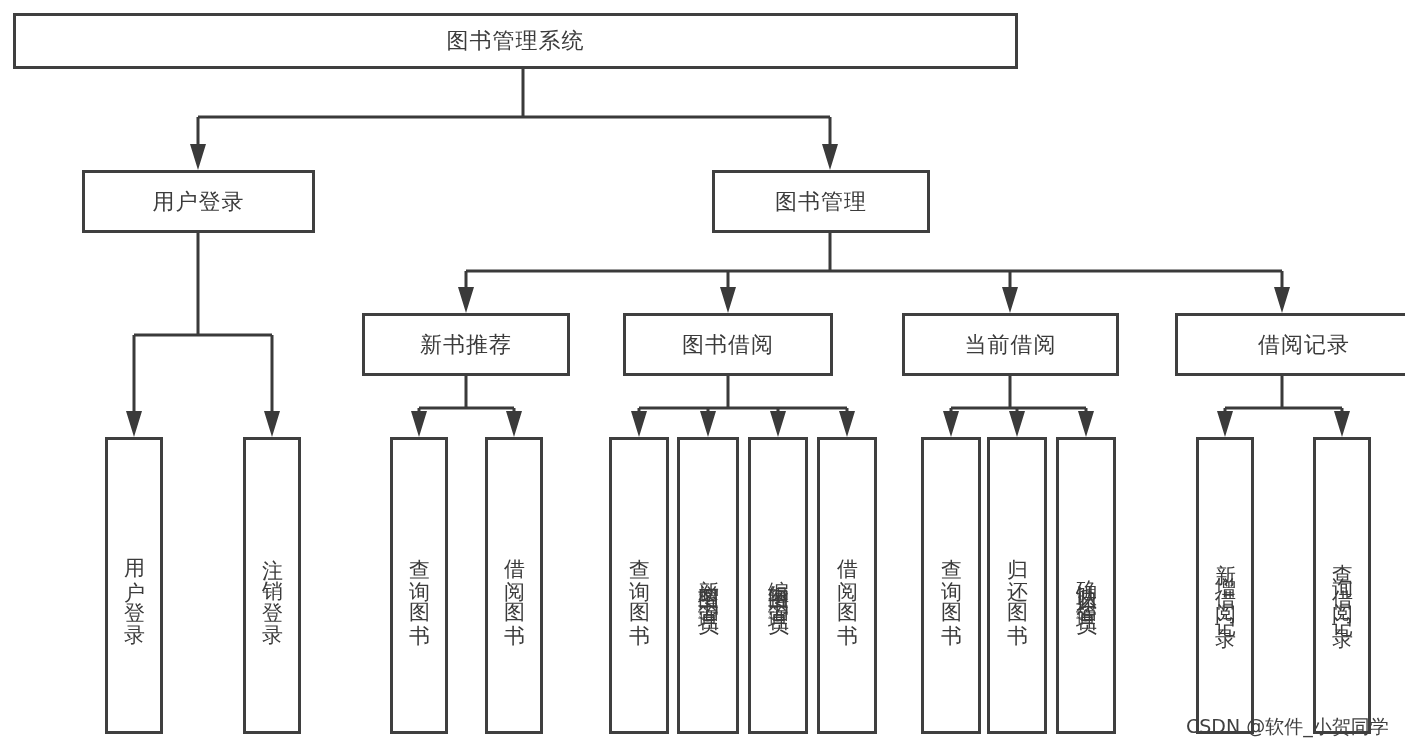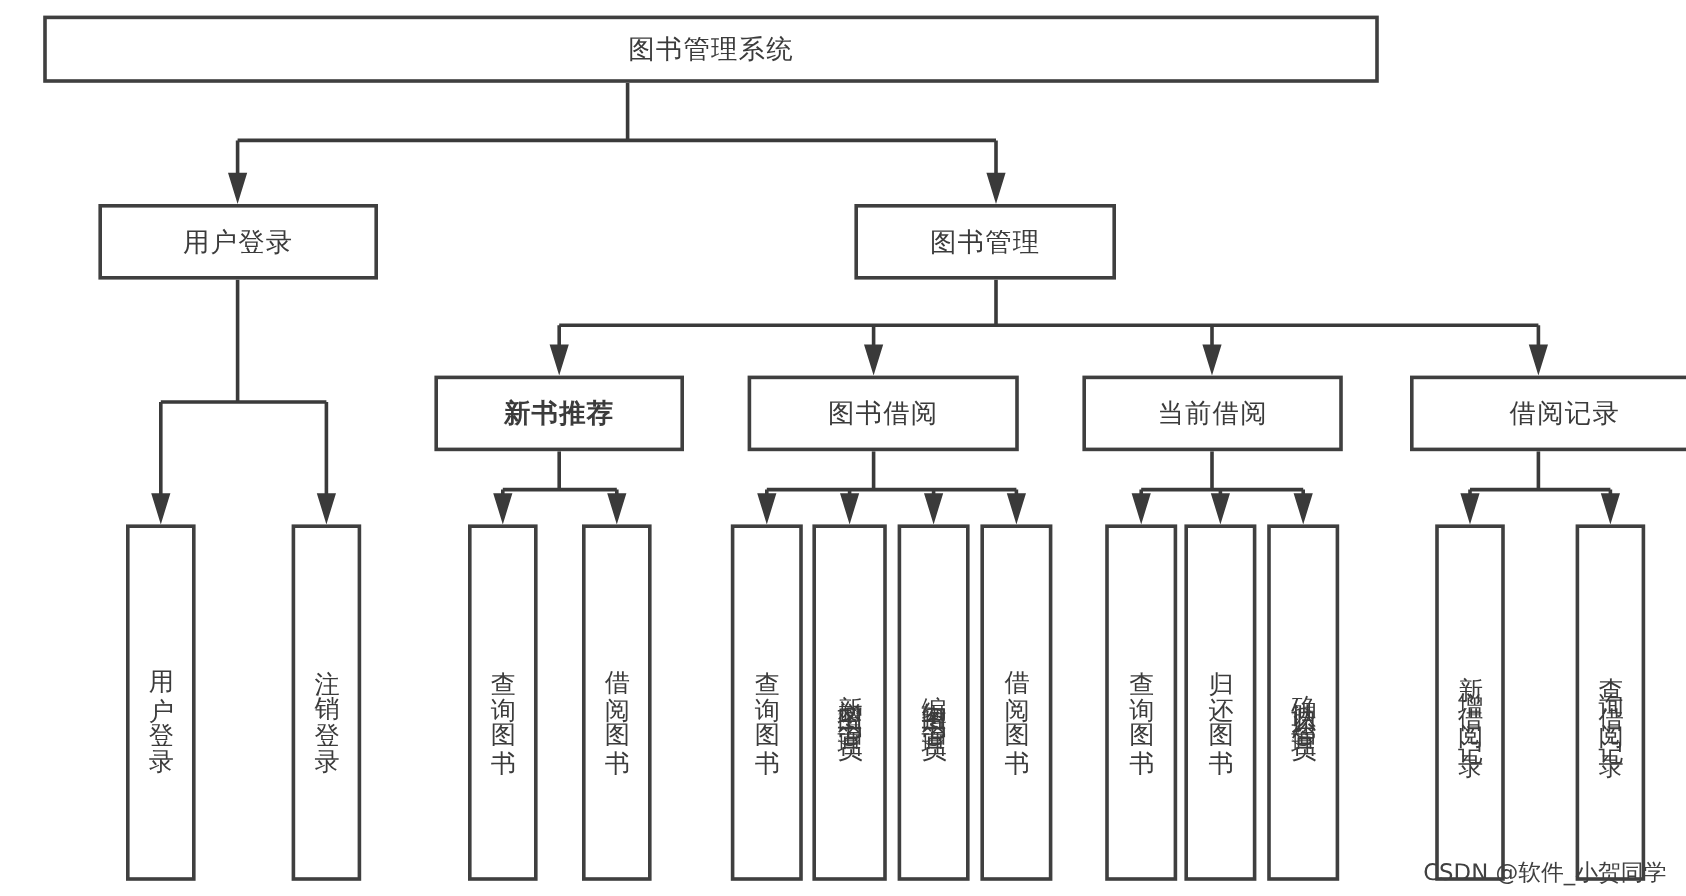--- a/index.html
+++ b/index.html
@@ -121,35 +121,35 @@
       M770 411 L786 411 L778 437 Z
       M839 411 L855 411 L847 437 Z
       M943 411 L959 411 L951 437 Z
       M1009 411 L1025 411 L1017 437 Z
       M1078 411 L1094 411 L1086 437 Z
       M1217 411 L1233 411 L1225 437 Z
       M1334 411 L1350 411 L1342 437 Z
     "></path>
   </svg>
 
-  <div class="node hnode" style="left:36px; top:13px; width:1113px; height:56px;">
+  <div class="node hnode" style="left:13px; top:13px; width:1005px; height:56px;">
     <span>图书管理系统</span>
   </div>
 
   <div class="node hnode" style="left:82px; top:170px; width:233px; height:63px;">
     <span>用户登录</span>
   </div>
   <div class="node hnode" style="left:712px; top:170px; width:218px; height:63px;">
     <span>图书管理</span>
   </div>
 
-  <div class="node hnode" style="left:362px; top:313px; width:208px; height:63px;font-weight:bold;">
+  <div class="node hnode" style="left:362px; top:313px; width:208px; height:63px;">
     <span>新书推荐</span>
   </div>
-  <div class="node hnode" style="left:623px; top:313px; width:226px; height:63px;">
+  <div class="node hnode" style="left:623px; top:313px; width:210px; height:63px;">
     <span>图书借阅</span>
   </div>
   <div class="node hnode" style="left:902px; top:313px; width:217px; height:63px;">
     <span>当前借阅</span>
   </div>
   <div class="node hnode" style="left:1175px; top:313px; width:258px; height:63px;">
     <span>借阅记录</span>
   </div>
 
   <div class="node leaf" style="left:105px; top:437px; width:58px; height:297px;">

